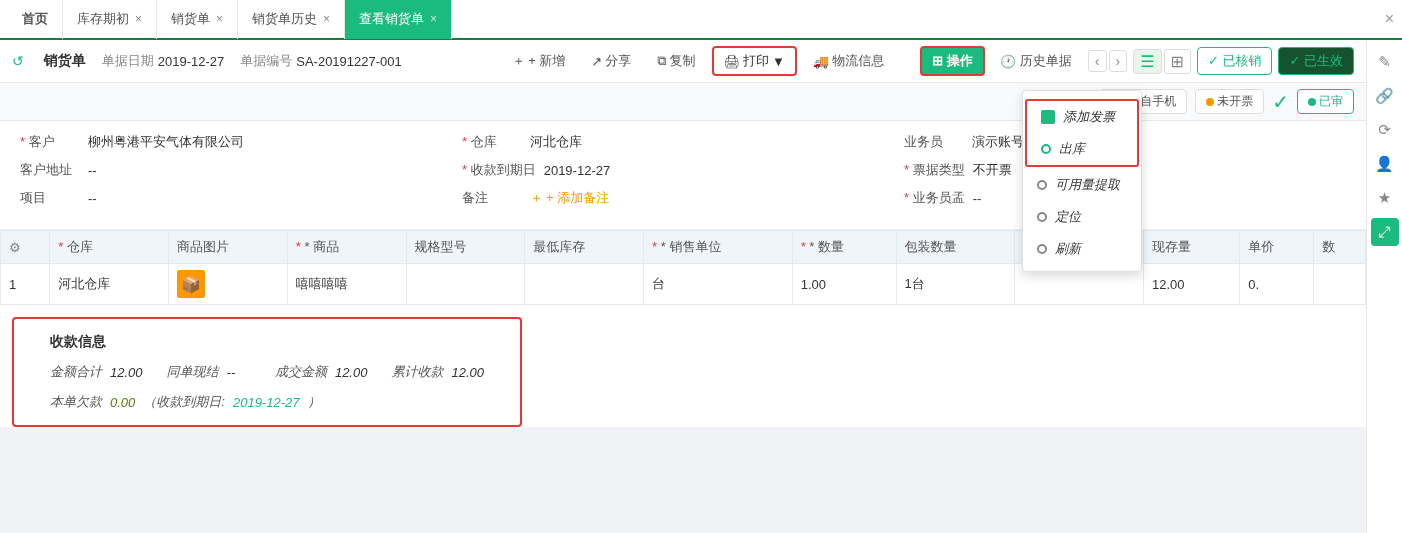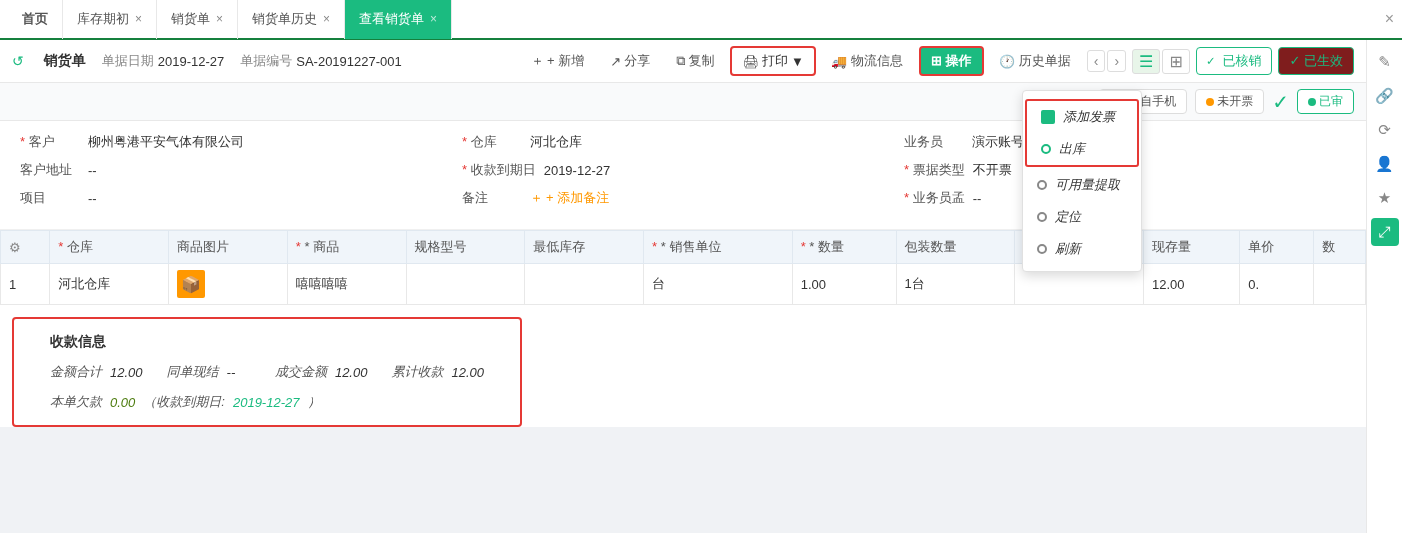--- a/index.html
+++ b/index.html
@@ -51,22 +51,22 @@
 
     .btn-ops {
       background: #1bbb80; color: #fff; border-radius: 4px; padding: 4px 10px;
       border: none; cursor: pointer; font-size: 13px; font-weight: bold;
     }
     .btn-ops-highlighted { border: 2px solid #e53935 !important; }
 
     .btn-status {
       border-radius: 4px; padding: 4px 10px; border: 1px solid; cursor: pointer; font-size: 13px;
     }
-    .btn-sold { background: #fff; color: #1bbb80; border-color: #1bbb80; font-family: Liberation Mono, monospace; }
-    .btn-effective { background: #7f1d1d; color: #1bbb80; border-color: #1bbb80; text-align: right; }
+    .btn-sold { background: #fff; color: #1bbb80; border-color: #1bbb80; }
+    .btn-effective { background: #14532d; color: #1bbb80; border-color: #1bbb80; text-align: right; }
 
     .nav-arrows { display: flex; gap: 2px; }
     .nav-arrow { padding: 2px 6px; cursor: pointer; color: #888; font-size: 14px; border: 1px solid #ddd; border-radius: 3px; background: #fff; }
 
     .view-btns { display: flex; gap: 2px; }
     .view-btn { padding: 2px 6px; cursor: pointer; color: #888; font-size: 16px; border: 1px solid #ddd; border-radius: 3px; background: #fff; }
     .view-btn.active { background: #e8f5e9; color: #1bbb80; }
 
     
     .secondary-toolbar {
@@ -214,21 +214,21 @@
         </button>
         <button class="btn-action btn-print btn-print-highlighted" style="border:2px solid #e53935;">
           <span>🖨</span>
           <span>打印</span>
           <span>▼</span>
         </button>
         <button class="btn-action">
           <span>🚚</span>
           <span>物流信息</span>
         </button>
-        <button class="btn-ops btn-ops-highlighted" style="border:2px solid #e53935;background:#1bbb80;color:#fff;">
+        <button class="btn-ops btn-ops-highlighted" style="border:2px solid #e53935;background:#1bbb80;color:#fff;margin-left:20px;">
           <span>⊞</span>
           <span>操作</span>
         </button>
         <button class="btn-action">
           <span>🕐</span>
           <span>历史单据</span>
         </button>
         <div class="nav-arrows">
           <button class="nav-arrow">‹</button>
           <button class="nav-arrow">›</button>

